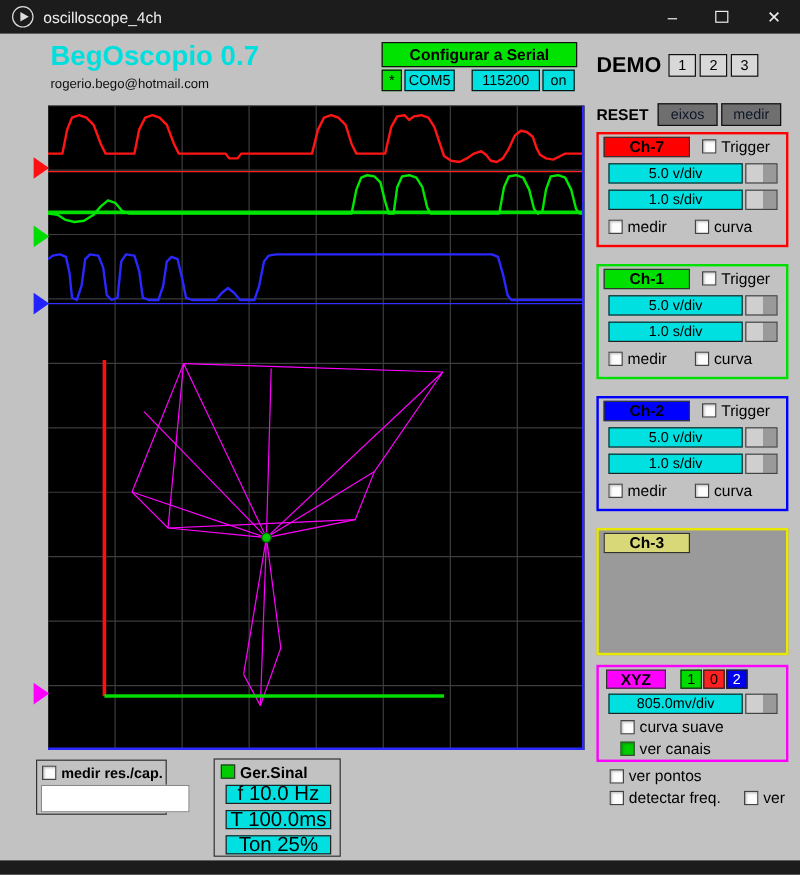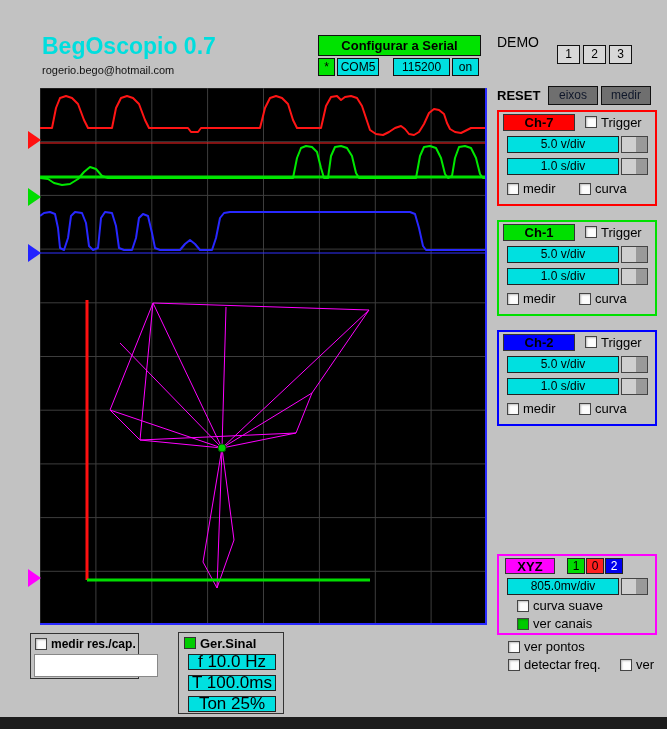--- a/index.html
+++ b/index.html
@@ -12,21 +12,21 @@
   .title-text{font-size:13px}
   .winbtns{margin-left:auto;display:flex;align-items:center;gap:32px;padding-right:6px}
   .winbtn{font-size:14px;color:#eee;line-height:1}
   .maxbox{width:11px;height:10px;border:1px solid #eee;display:inline-block}
   
   .app-title{position:absolute;left:42px;top:33px;font-size:23px;font-weight:bold;color:#00dede}
   .email{position:absolute;left:42px;top:64px;font-size:11px;color:#111}
   .cfg-btn{position:absolute;left:318px;top:35px;width:163px;height:21px;background:#00e300;border:1px solid #111;font-size:13px;font-weight:bold;text-align:center;line-height:19px}
   .serial-star{position:absolute;left:318px;top:58px;width:17px;height:18px;background:#00e300;border:1px solid #111;text-align:center;font-size:12px;line-height:16px}
   .serial-field{position:absolute;top:58px;height:18px;background:#00e0e0;border:1px solid #111;text-align:center;font-size:12px;line-height:16px}
-  .demo-label{position:absolute;left:497px;top:34px;font-size:14px;font-weight:normal}
+  .demo-label{position:absolute;left:497px;top:44px;font-size:18px;font-weight:bold}
   .demo-btn{position:absolute;top:45px;width:23px;height:19px;background:#d8d8d8;border:1px solid #111;font-size:12px;text-align:center;line-height:17px}
   .reset-label{position:absolute;left:497px;top:88px;font-size:13px;font-weight:bold}
   .reset-btn{position:absolute;top:86px;height:19px;background:#6f6f6f;color:#0f172a;border:1px solid #111;font-size:12px;text-align:center;line-height:17px}
   
   .scope{position:absolute;left:40px;top:88px;width:447px;height:537px;background:#000}
   .scope svg{display:block;width:100%;height:100%}
   .marker{position:absolute;left:28px;width:0;height:0;border-top:9px solid transparent;border-bottom:9px solid transparent;border-left:13px solid #f00}
   
   .chpanel{position:absolute;left:497px;width:160px;height:96px;border:2px solid #f00;background:#c2c2c2}
   .chname{position:absolute;left:4px;top:2px;width:72px;height:17px;text-align:center;font-size:13px;font-weight:bold;line-height:16px;border:1px solid #333;background:#f00}
@@ -50,20 +50,31 @@
   .amobtn{position:absolute;top:46px;height:20px;background:#c8c8c8;border:1px solid #222;font-size:13px;text-align:center;line-height:18px}
   .amobtn.green{background:#00e300;font-weight:bold}
   .bottombar{position:absolute;left:0;top:717px;width:667px;height:12px;background:#1c1c1c}
   .bold{font-weight:bold}
 </style>
 </head>
 <body>
 
 <div id="app">
 
+  <div class="titlebar">
+    <span class="play-icon">
+        <span class="play-tri"></span>
+      </span>
+    <span class="title-text">oscilloscope_4ch</span>
+    <span class="winbtns">
+      <span class="winbtn">–</span>
+      <span class="maxbox"></span>
+      <span class="winbtn">✕</span>
+    </span>
+  </div>
 
   <div class="app-title">BegOscopio 0.7</div>
   <div class="email">rogerio.bego@hotmail.com</div>
 
   <div class="cfg-btn">Configurar a Serial</div>
   <div class="serial-star">*</div>
   <div class="serial-field" style="left:337px;width:42px">COM5</div>
   <div class="serial-field" style="left:393px;width:57px">115200</div>
   <div class="serial-field" style="left:452px;width:27px">on</div>
 
@@ -172,20 +183,23 @@
     <span class="cyanfield" style="top:24px">5.0 v/div</span>
     <span class="stepper" style="top:24px"></span>
     <span class="cyanfield" style="top:46px">1.0 s/div</span>
     <span class="stepper" style="top:46px"></span>
     <span class="chk" style="left:8px;top:71px"></span>
     <span class="lbl" style="left:24px;top:69px">medir</span>
     <span class="chk" style="left:80px;top:71px"></span>
     <span class="lbl" style="left:96px;top:69px">curva</span>
   </div>
 
+  <div class="ch3panel" style="border-color: rgb(232, 232, 0);">
+    <span class="chname" style="background: rgb(216, 216, 120);">Ch-3</span>
+  </div>
 
   <div class="xyzpanel" style="border-color: rgb(255, 0, 255);">
     <span class="xyzbadge" style="background: rgb(255, 0, 255);">XYZ</span>
     <span class="xyzbtn" style="left: 68px; background: rgb(0, 221, 0); color: rgb(0, 0, 0);">1</span>
     <span class="xyzbtn" style="left: 87px; background: rgb(255, 32, 32); color: rgb(0, 0, 0);">0</span>
     <span class="xyzbtn" style="left: 106px; background: rgb(0, 0, 238); color: rgb(255, 255, 255);">2</span>
     <span class="cyanfield" style="top:22px">805.0mv/div</span>
     <span class="stepper" style="top:22px"></span>
     <span class="chk" style="left:18px;top:44px"></span>
     <span class="lbl" style="left:34px;top:42px">curva suave</span>

